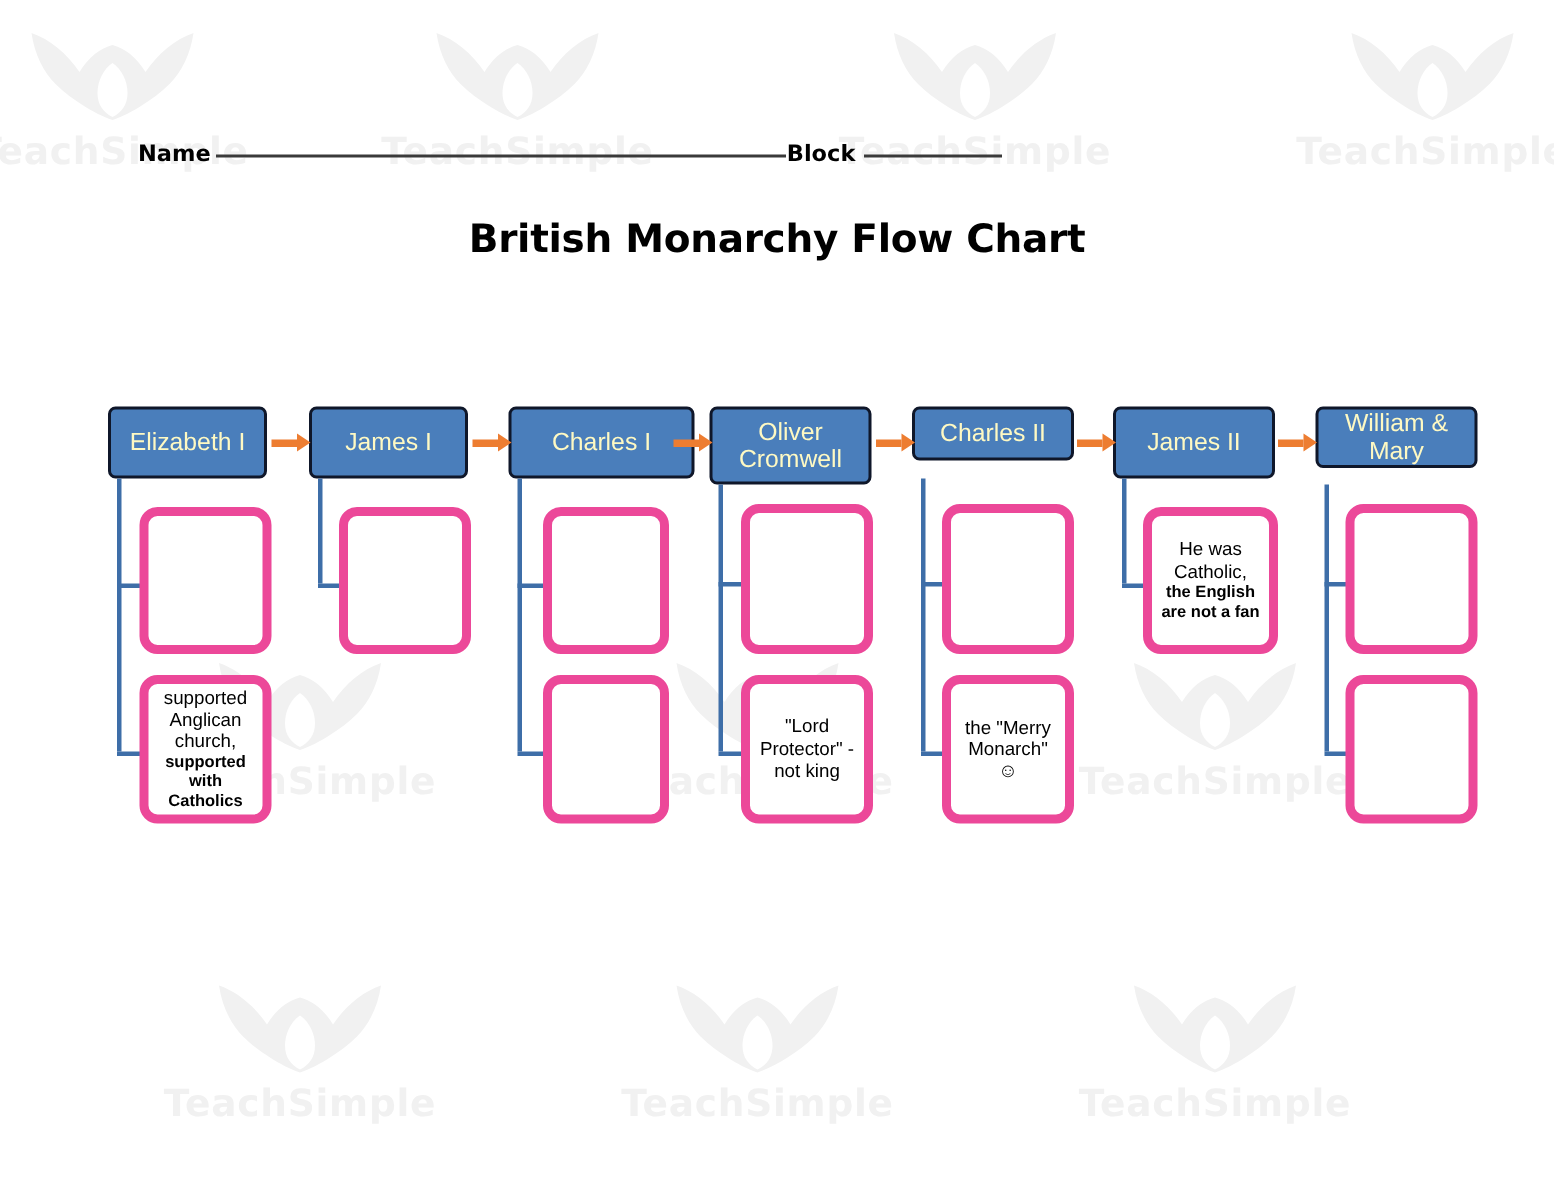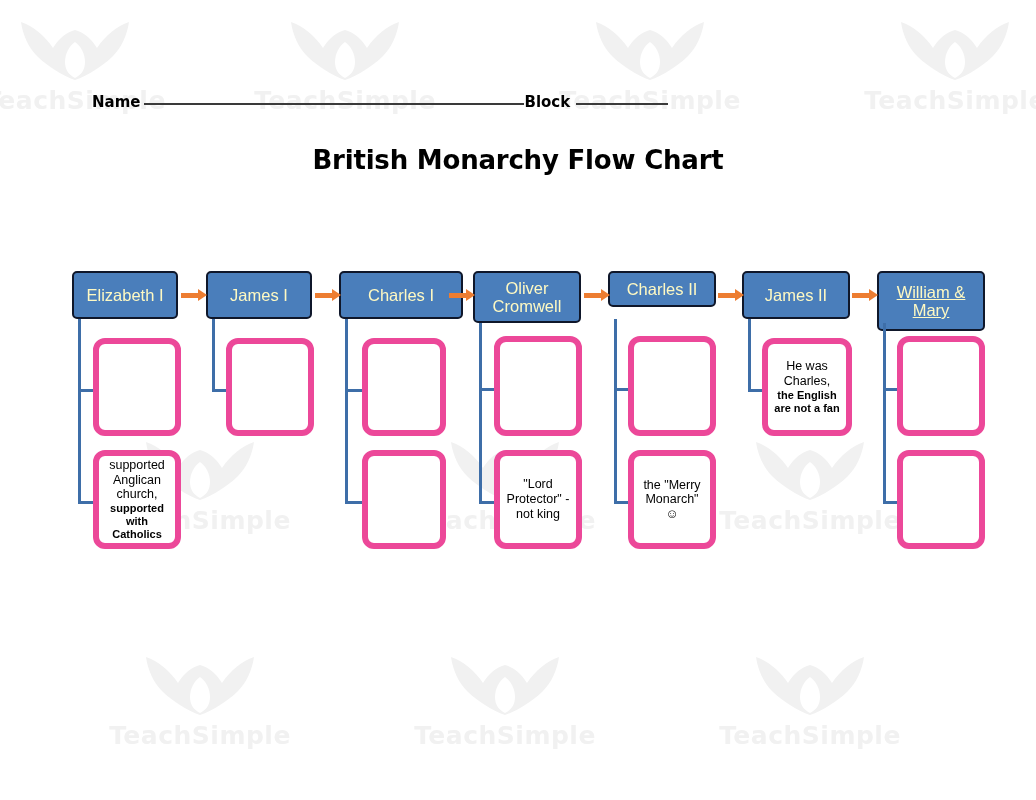--- a/index.html
+++ b/index.html
@@ -270,26 +270,26 @@
       </div>
     </div>
     <div class="monarch" style="left: 742px; top: 271px; width: 108px; height: 48px;">
       <span>James II</span>
     </div>
     <div class="conn-v" style="left: 748px; top: 319px; height: 69.96px;"></div>
     <div class="conn-h" style="left: 748px; top: 388.96px; width: 16px;"></div>
     <div class="note" style="left: 762px; top: 338px; width: 90px; height: 98px;">
       <div>
         <span class="big">He was</span>
-        <span class="big">Charles,</span>
+        <span class="big">Catholic,</span>
         <span class="small">the English</span>
         <span class="small">are not a fan</span>
       </div>
     </div>
-    <div class="monarch" style="left: 877px; top: 271px; width: 108px; height: 60px; text-decoration: underline;">
+    <div class="monarch" style="left: 877px; top: 271px; width: 108px; height: 41px;">
       <span>William &amp; Mary</span>
     </div>
     <div class="conn-v" style="left: 883px; top: 323px; height: 178.48px;"></div>
     <div class="conn-h" style="left: 883px; top: 388px; width: 16px;"></div>
     <div class="note" style="left: 897px; top: 336px; width: 88px; height: 100px;"></div>
     <div class="conn-h" style="left: 883px; top: 501.48px; width: 16px;"></div>
     <div class="note" style="left: 897px; top: 450px; width: 88px; height: 99px;"></div>
     <div class="arrow" style="left: 181px; top: 289px; width: 26px;">
       <span class="shaft"></span>
       <span class="head"></span>

